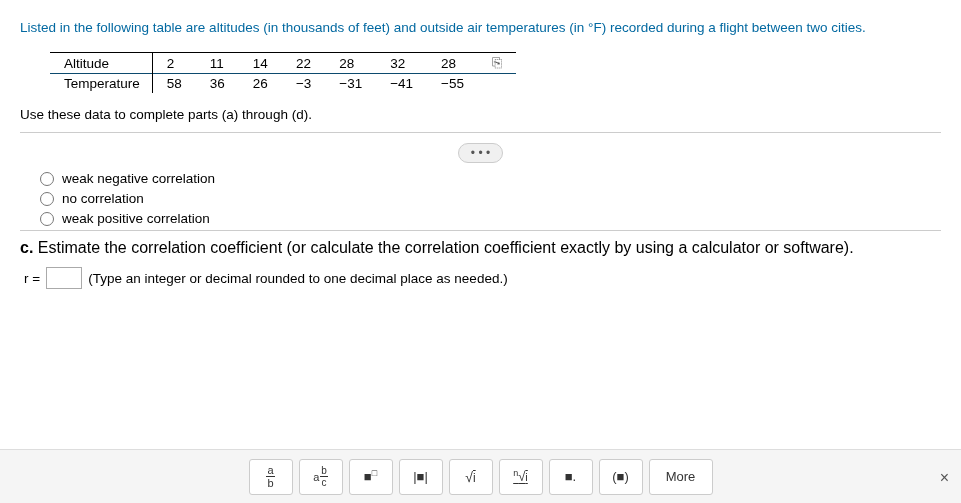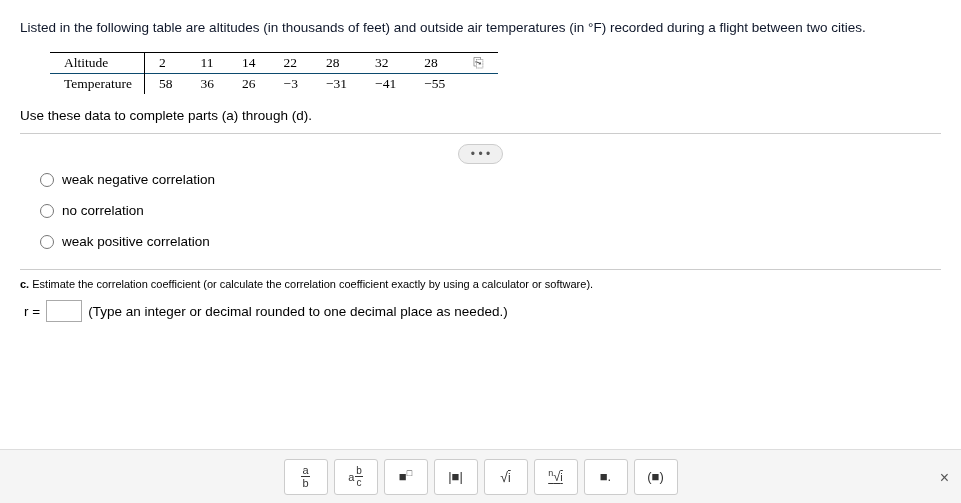--- a/index.html
+++ b/index.html
@@ -15,35 +15,34 @@
 
     .main-content {
       padding: 18px 20px 10px 20px;
       background: #fff;
     }
 
     .intro-text {
       font-size: 13.5px;
       line-height: 1.5;
       margin-bottom: 14px;
-      color: #0f172a;
+      color: #0369a1;
     }
 
     .data-table {
       border-collapse: collapse;
       margin-left: 30px;
       margin-bottom: 14px;
     }
 
     .data-table td {
       padding: 2px 14px;
       font-size: 13.5px;
       color: #000;
       border: none;
-      font-family: Liberation Serif, serif;
     }
 
     .data-table td.label {
       font-weight: normal;
       border-right: 1px solid #000;
       padding-right: 12px;
     }
 
     .data-table tr {
       border-top: 1px solid #0c4a6e;
@@ -82,41 +81,41 @@
       border-radius: 10px;
       padding: 2px 12px;
       font-size: 12px;
       cursor: pointer;
       color: #555;
     }
 
     .radio-group {
       display: flex;
       flex-direction: column;
-      gap: 16px;
+      gap: 5px;
       padding-left: 20px;
-      margin-bottom: 20px;
+      margin-bottom: 4px;
     }
 
     .radio-item {
       display: flex;
       align-items: center;
       gap: 8px;
       font-size: 13.5px;
       color: #000;
     }
 
     .radio-item input[type="radio"] {
       width: 14px;
       height: 14px;
       cursor: pointer;
     }
 
     .part-c-text {
-      font-size: 11px;
+      font-size: 16px;
       color: #000;
       margin-bottom: 10px;
       border-top: 1px solid #ccc;
       padding-top: 8px;
     }
 
     .part-c-text b {
       font-weight: bold;
     }
 
@@ -301,17 +300,20 @@
   </button>
 
   <button class="tool-btn" title="Decimal">
     <span style="font-size:13px;">■.</span>
   </button>
 
   <button class="tool-btn" title="Parentheses">
     <span style="font-size:13px;">(■)</span>
   </button>
 
+  <button class="tool-btn more-btn">
+    <span>More</span>
+  </button>
 
   <button class="close-btn">
     <span>×</span>
   </button>
 </div>
 
 </body></html>

